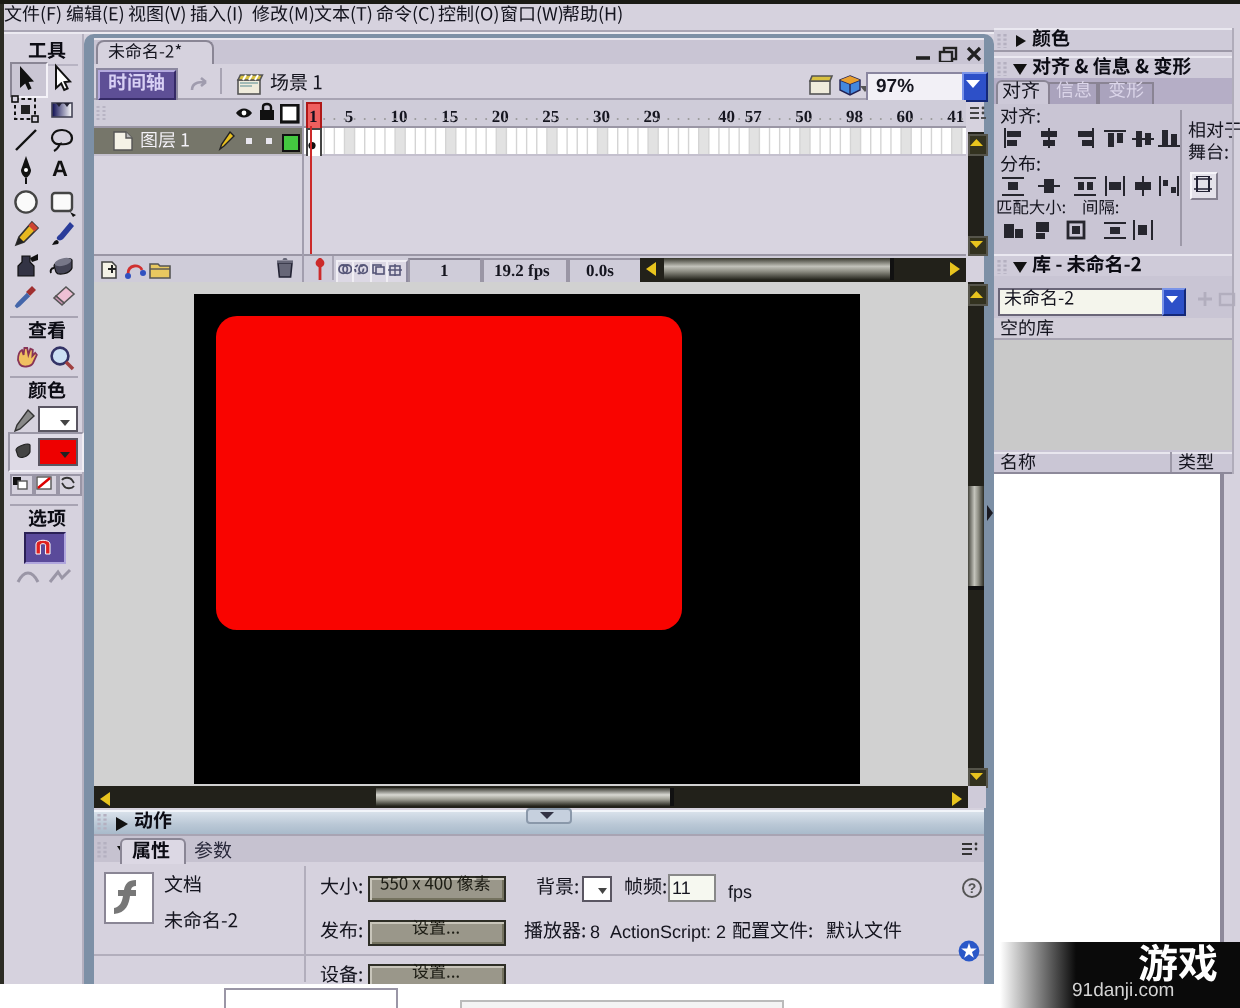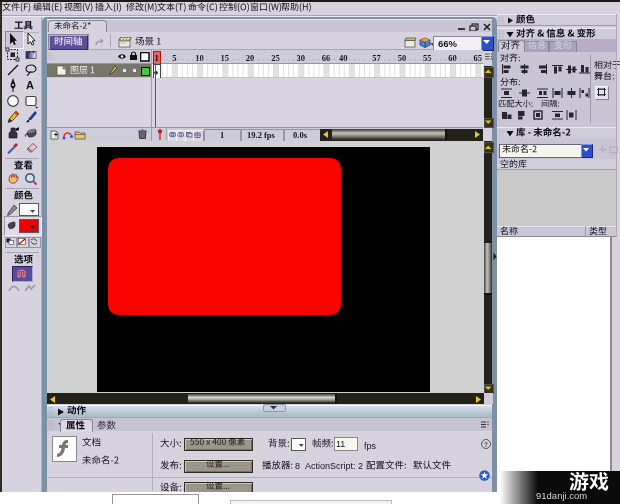--- a/index.html
+++ b/index.html
@@ -314,21 +314,21 @@
   </svg>
 <svg style="position:absolute;left:419px;top:37px;" width="13" height="11">
     <path d="M6,1 L11,3 L11,8 L6,10.5 L1,8 L1,3 Z" fill="#4488dd" stroke="#225" stroke-width="0.7"></path>
     <path d="M1,3 L6,5 L11,3 M6,5 L6,10.5" stroke="#225" stroke-width="0.7" fill="none"></path>
     <path d="M6,1 L11,3 L6,5 L1,3Z" fill="#e8a030"></path>
   </svg>
 <svg style="position:absolute;left:430px;top:43px;" width="6" height="5">
     <path d="M0,0 h5 l-2.5,3 z" fill="#555"></path>
   </svg>
 <div style="position:absolute;left:433px;top:35.5px;width:48px;height:13px;background:#f2f0f6;border:1px solid #8a86a0;"></div>
-<div style="position:absolute;left:438px;top:37.5px;font:bold 9.5px 'Liberation Sans', sans-serif;color:#15151f;letter-spacing:0;white-space:nowrap">66%</div>
+<div style="position:absolute;left:438px;top:37.5px;font:bold 9.5px 'Liberation Sans', sans-serif;color:#15151f;letter-spacing:0;white-space:nowrap">97%</div>
 <div style="position:absolute;left:481px;top:35.5px;width:11px;height:13px;background:#2d50c8;border:1px solid;border-color:#7a94e8 #142878 #142878 #7a94e8;"></div>
 <svg style="position:absolute;left:483px;top:40px;" width="8" height="6">
     <path d="M0,0 h7 l-3.5,4 z" fill="#fff"></path>
   </svg>
 <div style="position:absolute;left:47px;top:50px;width:105px;height:13px;background:#cfccd9;"></div>
 <div style="position:absolute;left:47px;top:62.5px;width:105px;height:0.8px;background:#9a96a5;"></div>
 <svg style="position:absolute;left:48px;top:52px;" width="8" height="9">
     <path d="M1,1v7M4,1v7" stroke="#b8b4c4" stroke-width="1.5" stroke-dasharray="1,1"></path>
   </svg>
 <svg style="position:absolute;left:117px;top:52px;" width="10" height="9">
@@ -468,27 +468,27 @@
     <path d="M328.9,0 V13" stroke="#d4d4d4" stroke-width="0.7"></path>
     <path d="M333.96,0 V13" stroke="#d4d4d4" stroke-width="0.7"></path>
   </svg>
 <div style="position:absolute;left:152px;top:76.5px;width:331px;height:1px;background:#c4c0ce;"></div>
 <div style="position:absolute;left:172.37px;top:52.5px;font:bold 8.5px 'Liberation Serif', serif;color:#15151f;letter-spacing:0;white-space:nowrap">5</div>
 <div style="position:absolute;left:195.27px;top:52.5px;font:bold 8.5px 'Liberation Serif', serif;color:#15151f;letter-spacing:0;white-space:nowrap">10</div>
 <div style="position:absolute;left:220.57px;top:52.5px;font:bold 8.5px 'Liberation Serif', serif;color:#15151f;letter-spacing:0;white-space:nowrap">15</div>
 <div style="position:absolute;left:245.87px;top:52.5px;font:bold 8.5px 'Liberation Serif', serif;color:#15151f;letter-spacing:0;white-space:nowrap">20</div>
 <div style="position:absolute;left:271.17px;top:52.5px;font:bold 8.5px 'Liberation Serif', serif;color:#15151f;letter-spacing:0;white-space:nowrap">25</div>
 <div style="position:absolute;left:296.47px;top:52.5px;font:bold 8.5px 'Liberation Serif', serif;color:#15151f;letter-spacing:0;white-space:nowrap">30</div>
-<div style="position:absolute;left:321.77px;top:52.5px;font:bold 8.5px 'Liberation Serif', serif;color:#15151f;letter-spacing:0;white-space:nowrap">66</div>
-<div style="position:absolute;left:339px;top:52.5px;font:bold 8.5px 'Liberation Serif', serif;color:#15151f;letter-spacing:0;white-space:nowrap">40</div>
+<div style="position:absolute;left:321.77px;top:52.5px;font:bold 8.5px 'Liberation Serif', serif;color:#15151f;letter-spacing:0;white-space:nowrap">29</div>
+<div style="position:absolute;left:359px;top:52.5px;font:bold 8.5px 'Liberation Serif', serif;color:#15151f;letter-spacing:0;white-space:nowrap">40</div>
 <div style="position:absolute;left:372.37px;top:52.5px;font:bold 8.5px 'Liberation Serif', serif;color:#15151f;letter-spacing:0;white-space:nowrap">57</div>
 <div style="position:absolute;left:397.67px;top:52.5px;font:bold 8.5px 'Liberation Serif', serif;color:#15151f;letter-spacing:0;white-space:nowrap">50</div>
-<div style="position:absolute;left:422.97px;top:52.5px;font:bold 8.5px 'Liberation Serif', serif;color:#15151f;letter-spacing:0;white-space:nowrap">55</div>
+<div style="position:absolute;left:422.97px;top:52.5px;font:bold 8.5px 'Liberation Serif', serif;color:#15151f;letter-spacing:0;white-space:nowrap">98</div>
 <div style="position:absolute;left:448.27px;top:52.5px;font:bold 8.5px 'Liberation Serif', serif;color:#15151f;letter-spacing:0;white-space:nowrap">60</div>
-<div style="position:absolute;left:473.57px;top:52.5px;font:bold 8.5px 'Liberation Serif', serif;color:#15151f;letter-spacing:0;white-space:nowrap">65</div>
+<div style="position:absolute;left:473.57px;top:52.5px;font:bold 8.5px 'Liberation Serif', serif;color:#15151f;letter-spacing:0;white-space:nowrap">41</div>
 <svg style="position:absolute;left:152px;top:58px;" width="331" height="4">
     <circle cx="5.06" cy="1.5" r="0.5" fill="#999"></circle>
     <circle cx="10.12" cy="1.5" r="0.5" fill="#999"></circle>
     <circle cx="15.18" cy="1.5" r="0.5" fill="#999"></circle>
     <circle cx="20.24" cy="1.5" r="0.5" fill="#999"></circle>
     <circle cx="25.3" cy="1.5" r="0.5" fill="#999"></circle>
     <circle cx="30.36" cy="1.5" r="0.5" fill="#999"></circle>
     <circle cx="35.42" cy="1.5" r="0.5" fill="#999"></circle>
     <circle cx="40.48" cy="1.5" r="0.5" fill="#999"></circle>
     <circle cx="45.54" cy="1.5" r="0.5" fill="#999"></circle>

